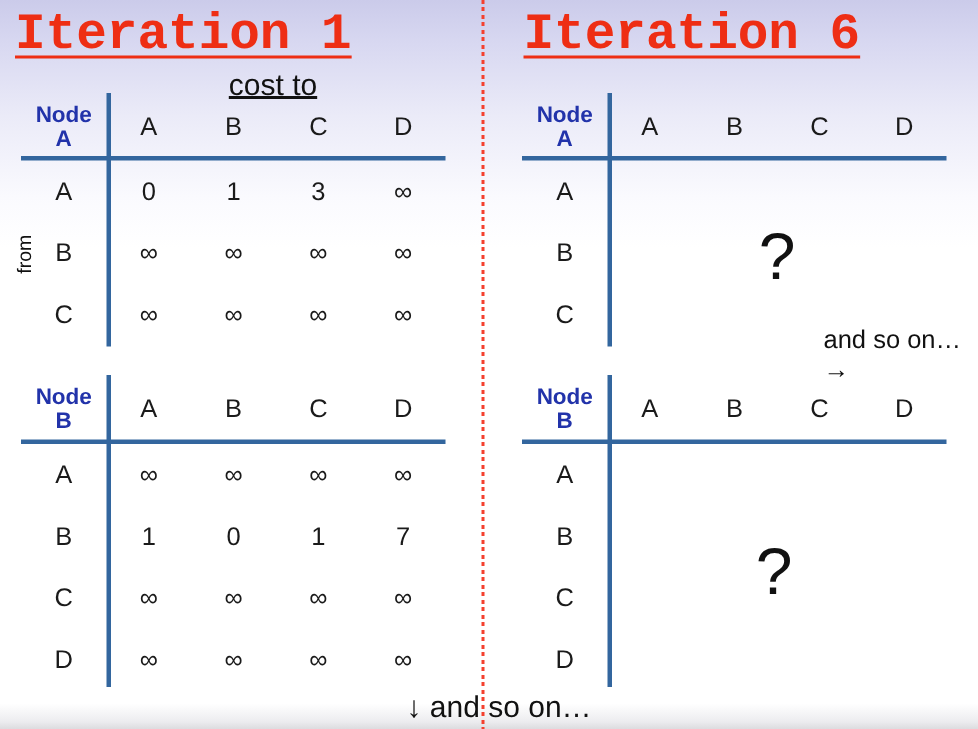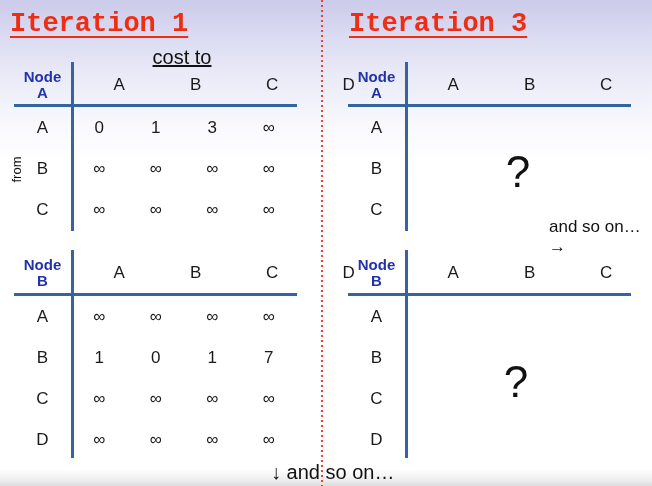--- a/index.html
+++ b/index.html
@@ -15,21 +15,21 @@
   }
   
   .divider{
     position:absolute;left:321px;top:0;width:2px;height:486px;
     background:repeating-linear-gradient(180deg,#f4402e 0 2.5px,rgba(0,0,0,0) 2.5px 5px);
   }
   
   .title{
     position:absolute;top:8px;
     font-family:"Liberation Mono", monospace;
-    font-weight:bold;font-size:27px;line-height:32px;
+    font-weight:bold;font-size:34px;line-height:32px;
     color:#ee2e14;
     text-decoration:underline;
     text-decoration-thickness:2px;
     text-underline-offset:5px;
     white-space:pre;
   }
   .title.t1{left:10px;}
   .title.t2{left:349px;}
   
   .costto{
@@ -49,21 +49,21 @@
   #t-b1{left:14px;top:250px;height:208px;}
   #t-a2{left:348px;top:62px;height:169px;}
   #t-b2{left:348px;top:250px;height:208px;}
   .dvt .vline{position:absolute;left:57px;top:0;bottom:0;width:3px;background:#33669e;}
   .dvt .hline{position:absolute;left:0;right:0;top:42px;height:3px;background:#33669e;}
   .dvt.tall .hline{top:43px;}
   .dvt .hdr,.dvt .row{
     display:grid;grid-template-columns:57px repeat(4,56.5px);
     align-items:center;
   }
-  .dvt .hdr{height:45px;gap:20px;}
+  .dvt .hdr{height:45px;}
   .dvt.tall .hdr{height:46px;}
   .dvt .row{height:41.3px;}
   .dvt.tall .row{height:41.25px;}
   .ch,.rl,.cell{text-align:center;font-size:17px;color:#1a1a1a;}
   .rl{text-align:center;}
   .nodelbl{
     text-align:center;font-weight:bold;font-size:15px;line-height:16px;
     color:#2233aa;
   }
   .qmark{
@@ -74,21 +74,21 @@
   #t-b2 .qmark{left:168px;top:110px;}
 </style>
 </head>
 <body>
 
 <div class="slide">
 
   <div class="divider"></div>
 
   <div class="title t1">Iteration 1</div>
-  <div class="title t2">Iteration 3</div>
+  <div class="title t2">Iteration 6</div>
 
   <div class="costto">cost to</div>
   <div class="fromlbl">from</div>
 
   <div class="dvt" id="t-a1">
     <div class="vline"></div>
     <div class="hline"></div>
     <div class="hdr">
       <div class="nodelbl">
         <div>Node</div>

